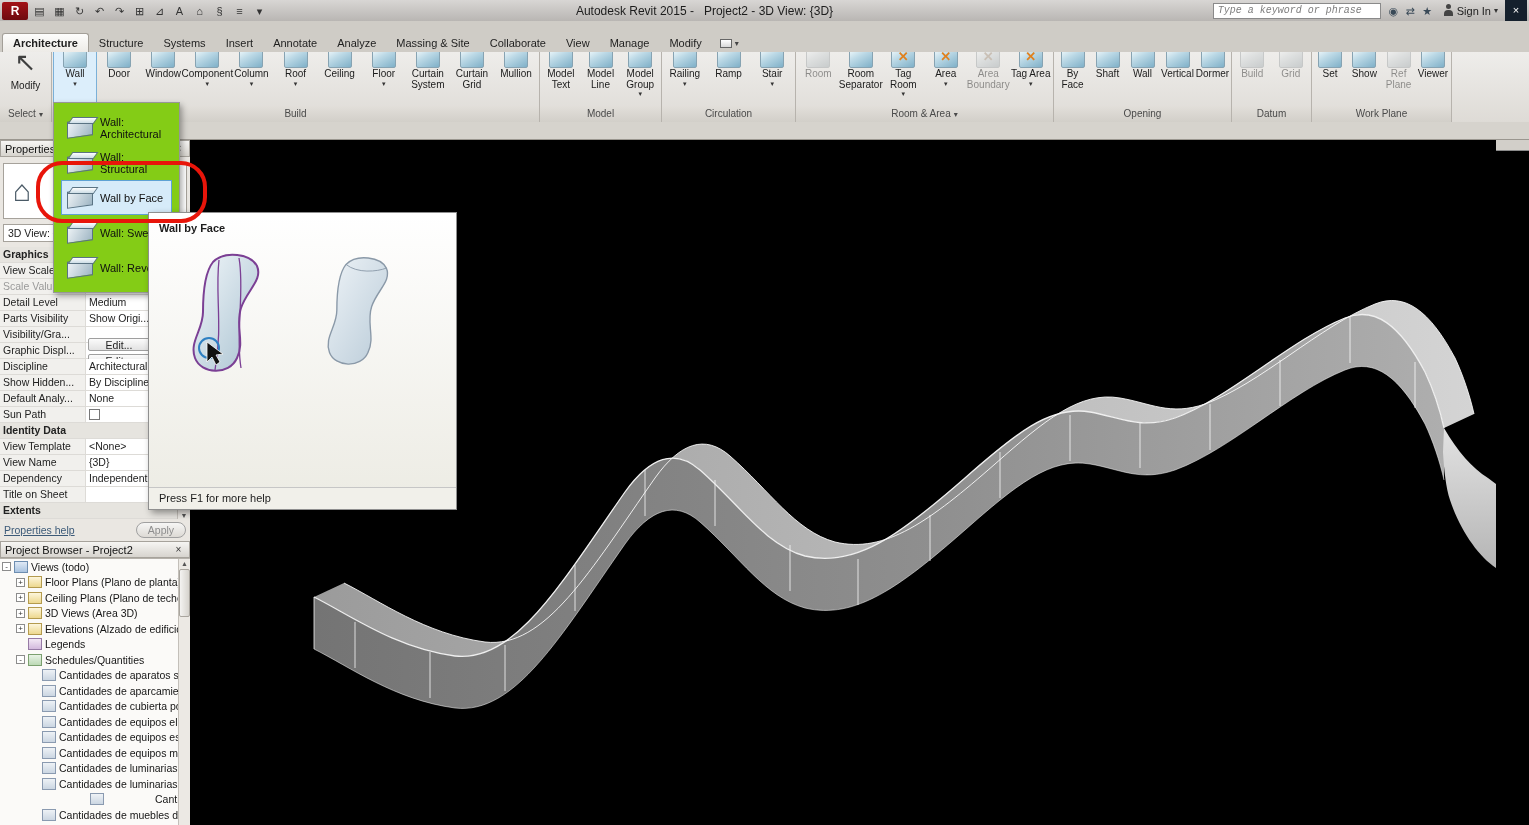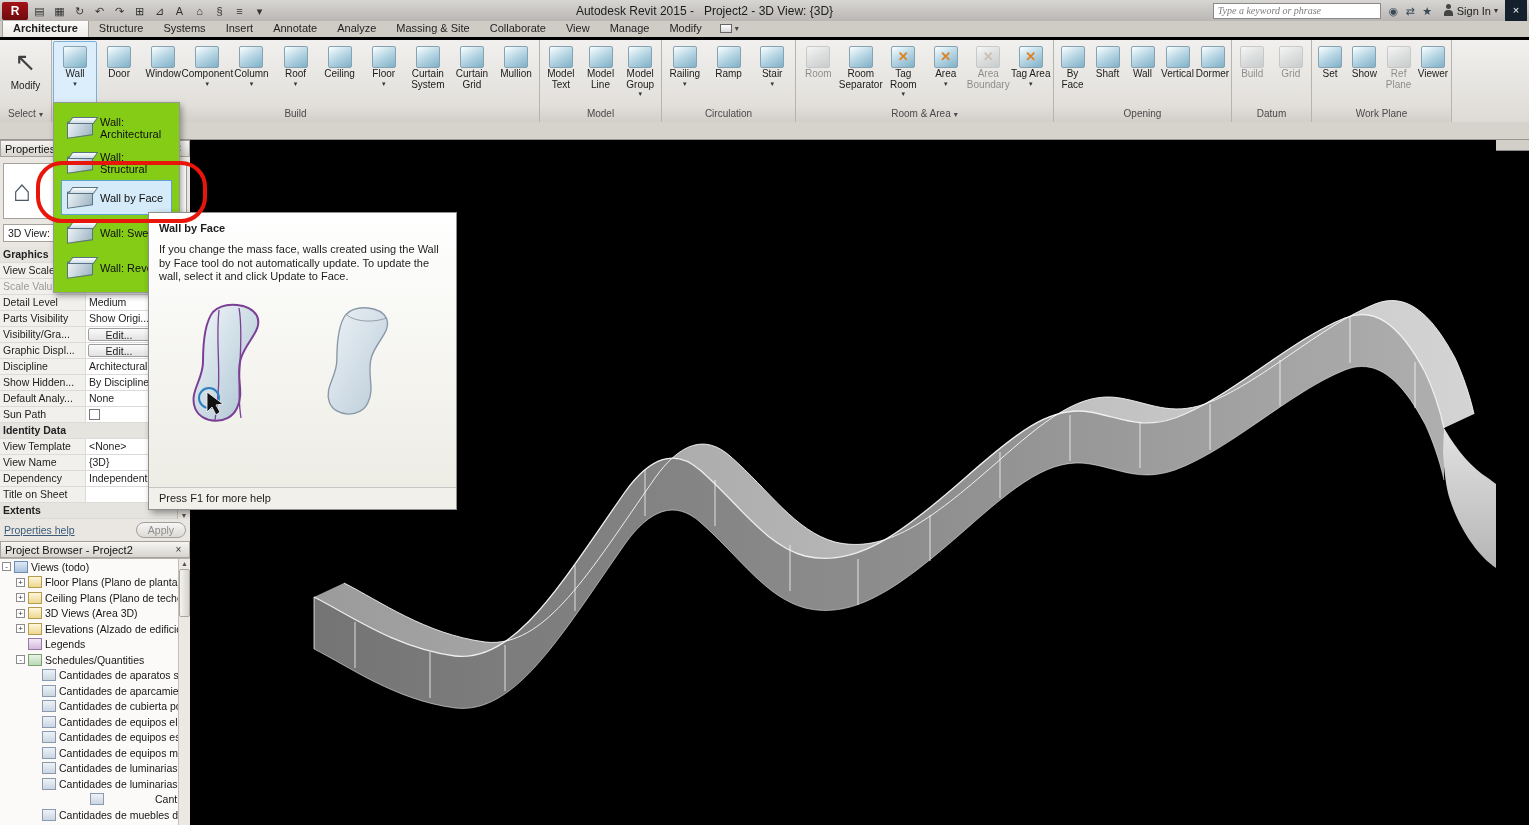--- a/index.html
+++ b/index.html
@@ -13,32 +13,32 @@
     gap:2px;padding:0 2px;font-size:11px;z-index:20}
   .app-logo{width:26px;height:18px;background:linear-gradient(#a31217,#6e0b0f);
     color:#fff;font-weight:bold;text-align:center;line-height:18px;border-radius:2px;font-size:12px;flex:none}
   .qat{display:flex;align-items:center;gap:1px}
   .qat-icon{width:19px;height:17px;font-size:11px;line-height:17px;text-align:center;color:#333;
     border:1px solid transparent;border-radius:2px}
   .tb-title{position:absolute;left:300px;right:420px;text-align:center;font-size:12px;color:#1c1c1c;
     white-space:pre;overflow:hidden;pointer-events:none}
   .tb-right{margin-left:auto;display:flex;align-items:center;gap:4px;z-index:2}
   .search{width:168px;height:16px;font-size:10px;border:1px solid #8a8a8a;padding:0 4px;
-    font-family:Liberation Serif, serif}
+    font-family:Liberation Mono, monospace}
   .search::placeholder{font-style:italic;color:#7d7d7d}
   .info-icon{width:17px;height:16px;text-align:center;line-height:16px;font-size:11px;color:#3a4a58}
   .signin{display:flex;align-items:center;gap:3px;font-size:11px;color:#1c1c1c;padding:0 3px}
   .person-icon{width:11px;height:13px;position:relative;display:inline-block}
   .person-icon::before{content:"";position:absolute;left:3px;top:0;width:5px;height:5px;border-radius:50%;background:#444}
   .person-icon::after{content:"";position:absolute;left:1px;top:6px;width:9px;height:6px;border-radius:4px 4px 0 0;background:#444}
   .mini-arrow{font-size:8px;color:#333}
   .close-box{width:22px;height:21px;background:#15202d;color:#fff;text-align:center;line-height:21px;font-size:11px;flex:none}
 
   
-  .tabbar{position:absolute;left:0;top:21px;right:0;height:16px;background:#cfccc6;
+  .tabbar{position:absolute;left:0;top:21px;right:0;height:31px;background:#cfccc6;
     display:flex;align-items:flex-end;padding-left:2px;z-index:19}
   .tabs-row{display:flex;align-items:flex-end}
   .tab{padding:3px 10px 3px;font-size:11px;color:#1e1e1e;white-space:nowrap}
   .tab.active{background:linear-gradient(#fdfdfc,#edebe7);border:1px solid #a39f98;border-bottom:none;
     border-radius:3px 3px 0 0;font-weight:bold}
   .tab-extra{display:flex;align-items:center;gap:3px;margin-left:8px;padding-bottom:4px}
   .panel-box{width:12px;height:9px;border:1px solid #666;background:linear-gradient(#fff,#d8d8d8);display:inline-block}
   .tab-extra .glyph{font-size:8px;color:#444}
 
   
@@ -80,21 +80,21 @@
     border-left:1px solid #aaa;text-align:center;font-size:8px;line-height:16px}
   .pgrid{position:relative;margin-top:5px;height:272px}
   .prow{display:flex;height:16px;line-height:15px;font-size:10.5px;border-bottom:1px solid #dddbd7;
     background:#fff;margin-right:13px}
   .plabel{width:86px;flex:none;background:#f1f0ed;border-right:1px solid #dddbd7;padding-left:3px;
     overflow:hidden;white-space:nowrap}
   .pvalue{flex:1;padding-left:3px;overflow:hidden;white-space:nowrap;background:#fff}
   .prow.header{background:#e6e4df;font-weight:bold}
   .prow.header .plabel{width:100%;background:transparent;border-right:none}
   .prow.dim .plabel{color:#9a9a9a}
-  .prow.btn .pvalue{flex:none;width:62px;margin:1px 3px 1px 2px;height:13px;line-height:12px;text-align:center;
+  .prow.btn .pvalue{flex:none;width:62px;margin:11px 3px 1px 2px;height:13px;line-height:12px;text-align:center;
     background:linear-gradient(#fbfbfb,#e2e2e2);border:1px solid #9f9f9f;border-radius:2px;padding-left:0}
   .prow.check .pvalue::before{content:"";display:inline-block;width:9px;height:9px;border:1px solid #777;
     background:#fff;margin-top:2px}
   .pscroll{position:absolute;right:0;top:0;bottom:0;width:13px;background:#e9e6e1;border-left:1px solid #c3bfb9;
     display:flex;flex-direction:column;justify-content:space-between;align-items:center;font-size:7px;color:#555}
   .scroll-thumb{width:11px;height:60px;background:linear-gradient(90deg,#f4f3f1,#d6d3cd);border:1px solid #a9a59e;border-radius:2px}
   .help-row{height:22px;display:flex;align-items:center;padding:0 4px}
   .plink{font-size:10.5px;color:#3c5a78;text-decoration:underline}
   .apply-btn{margin-left:auto;width:50px;height:16px;line-height:14px;text-align:center;font-size:10.5px;color:#8d8d8d;
     background:linear-gradient(#f6f6f5,#dddad5);border:1px solid #a0a0a0;border-radius:8px}
@@ -767,21 +767,20 @@
       </div>
 
       <div class="wm-item">
         <span class="wm-icon"></span>
         <span>Wall: Reveal</span>
       </div>
     </div>
 
   <div class="tooltip">
     <div class="tt-title">Wall by Face</div>
-    <div class="tt-para">If you change the mass face, walls created using the Wall by Face tool do not automatically update. To update the wall, select it and click Update to Face.</div>
     <div class="tt-images">
       <svg width="120" height="150" viewBox="0 0 120 150">
         <defs>
           <linearGradient id="gv1" x1="0" y1="0" x2="1" y2="1">
             <stop offset="0" stop-color="#f2f7fa"></stop>
               <stop offset="1" stop-color="#a9c2d1"></stop>
           </linearGradient>
         </defs>
         <path d="M36,16 C48,4 74,8 80,20 C86,34 70,44 64,62 C58,80 68,96 60,112 C52,130 24,128 18,112 C12,96 26,84 26,66 C26,46 28,26 36,16 Z" fill="url(#gv1)" stroke="#7b3f94" stroke-width="2"></path>
         <path d="M42,14 C38,48 46,80 38,124" fill="none" stroke="#7b3f94" stroke-width="1.3"></path>

